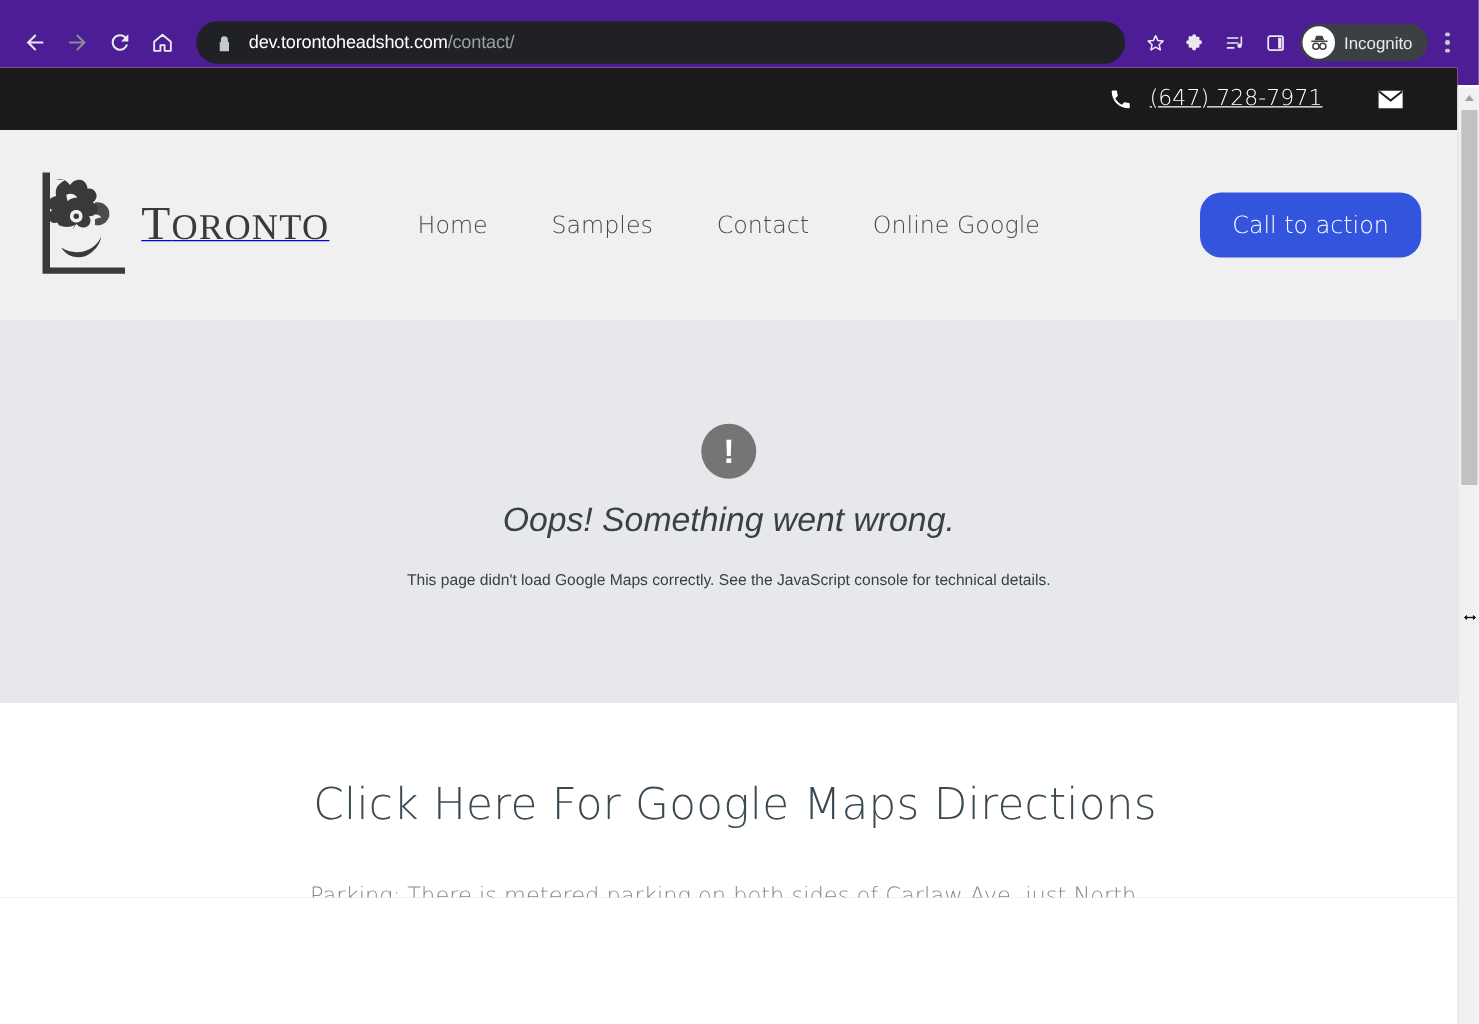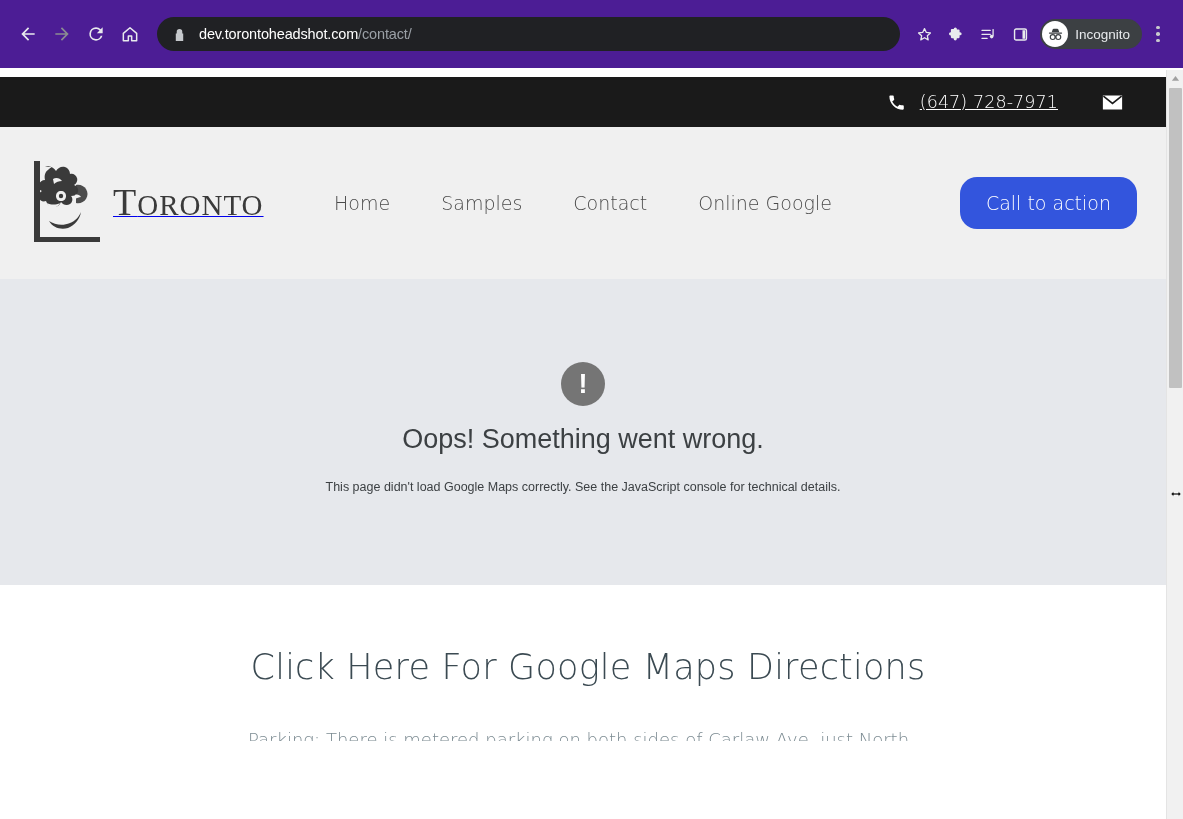--- a/index.html
+++ b/index.html
@@ -82,21 +82,21 @@
   .menu-dots i {
     width: 3.5px; height: 3.5px;
     border-radius: 50%;
     background: #c8cacd;
     display: block;
   }
 
   
   .viewport {
     position: absolute;
-    top: 77px; left: 0;
+    top: 54px; left: 0;
     width: 1166px; height: 664px;
     overflow: hidden;
     background: #f9a8d4;
   }
 
   
   .topbar {
     height: 50px;
     background: #1a1a1a;
     display: flex; align-items: center; justify-content: flex-end;
@@ -188,20 +188,21 @@
     font-weight: 700;
     line-height: 1;
     font-family: "Liberation Sans", sans-serif;
   }
   .error-title {
     color: #3c4043;
     font-size: 27px;
     font-weight: 400;
     font-family: "Liberation Sans", sans-serif;
     margin-bottom: 25px;
+    font-style: italic;
   }
   .error-detail {
     color: #3c4043;
     font-size: 12.5px;
     font-family: "Liberation Sans", sans-serif;
   }
 
   
   .content {
     background: #ffffff;

